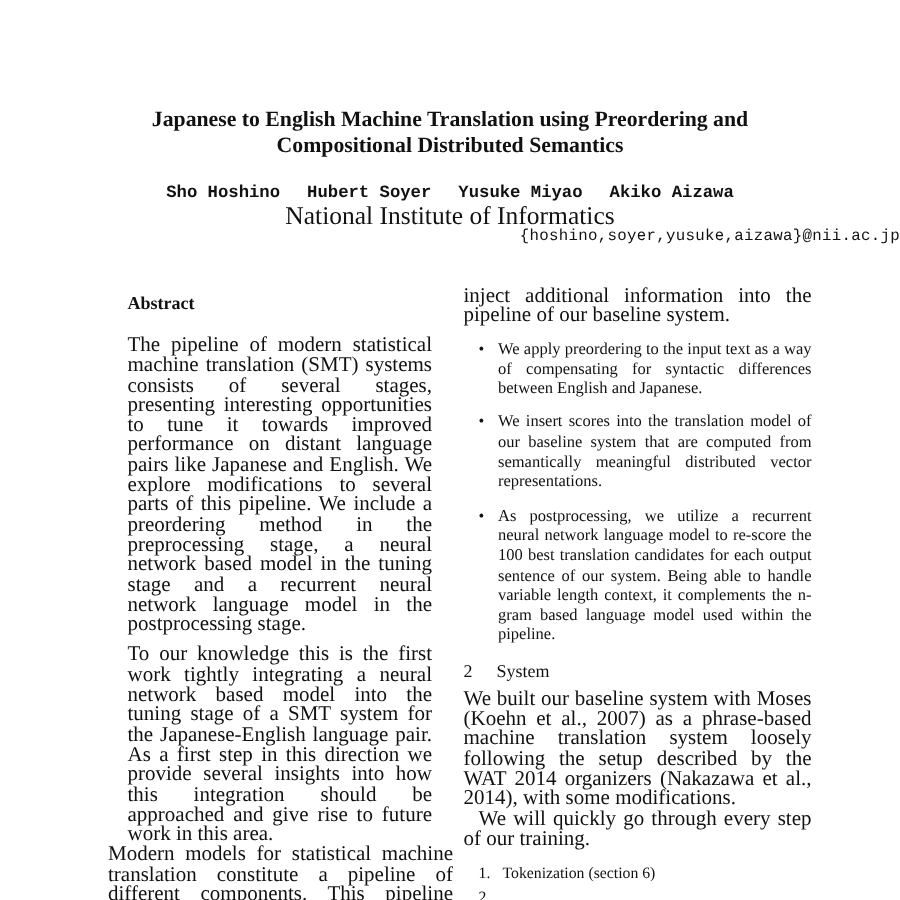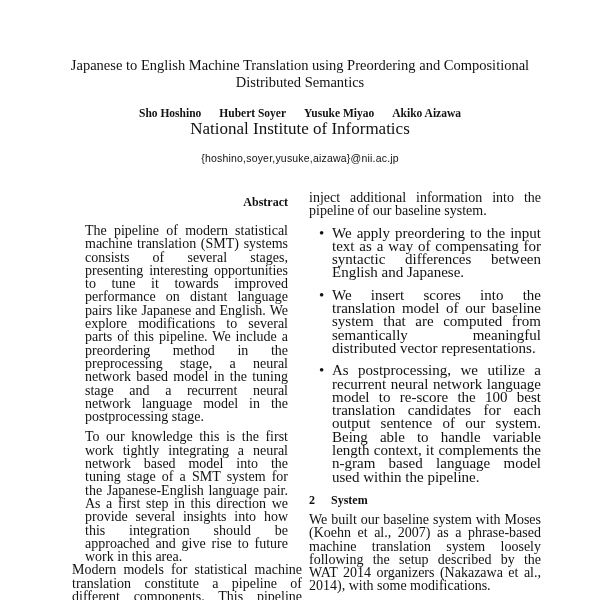--- a/index.html
+++ b/index.html
@@ -19,84 +19,86 @@
   
   .paper-header {
     position: absolute;
     top: 57px;
     left: 0;
     width: 600px;
     text-align: center;
   }
   .paper-title {
     font-size: 14.5px;
-    font-weight: normal;
+    font-weight: bold;
     line-height: 16.5px;
     max-width: 470px;
-    margin: 0 auto;
+    margin: 15px auto;
   }
   .authors-line {
     margin-top: 17px;
     font-size: 11.5px;
     font-weight: bold;
     line-height: 13px;
+    font-family: Liberation Mono, monospace;
   }
   .author-name { display: inline-block; margin: 0 9px; }
   .affiliation-line, .address-line {
     font-size: 17px;
     line-height: 13.8px;
   }
   .affiliation-line { margin-top: 2px; }
   .email-line {
-    font-family: Liberation Sans, sans-serif;
+    font-family: Liberation Mono, monospace;
     font-size: 10.5px;
     line-height: 13px;
-    margin-top: 16px;
+    margin-top: 1px;
     letter-spacing: 0.2px;
+    text-align: right;
   }
   
   .col { position: absolute; }
   .col-left  { left: 72px;  top: 193px; width: 230px; }
   .col-right { left: 309px; top: 191px; width: 232px; }
   .col p {
     margin: 0;
     font-size: 14px;
     line-height: 13.3px;
     text-align: justify;
   }
   
   .abstract-block { padding: 0 14px 0 13px; }
   .abstract-heading {
     font-size: 12px;
     font-weight: bold;
-    text-align: right;
+    text-align: left;
     margin: 2px 0 14px 0;
   }
   .abstract-block p + p { margin-top: 7px; }
   
   .sec-heading {
     font-size: 12px;
-    font-weight: bold;
+    font-weight: normal;
     margin: 13px 0 6px 0;
     line-height: 14px;
     text-align: left;
   }
   .sec-num { display: inline-block; min-width: 22px; }
   .cut-paragraph { text-align-last: justify; }
   
   .bullet-list {
     list-style: none;
     margin: 9px 0 0 10px;
     padding: 0;
   }
   .bullet-list li {
     position: relative;
     padding-left: 13px;
     margin-bottom: 9px;
-    font-size: 15px;
+    font-size: 11px;
     line-height: 13.3px;
     text-align: justify;
   }
   .bullet-list li::before {
     content: "\2022";
     position: absolute;
     left: 0;
     top: 0;
   }
   .sys-heading { margin-top: 9px; }
@@ -141,19 +143,20 @@
 
   <section class="col col-right">
     <p>inject additional information into the pipeline of our baseline system.</p>
     <ul class="bullet-list">
       <li>We apply preordering to the input text as a way of compensating for syntactic differences between English and Japanese.</li>
       <li>We insert scores into the translation model of our baseline system that are computed from semantically meaningful distributed vector representations.</li>
       <li>As postprocessing, we utilize a recurrent neural network language model to re-score the 100 best translation candidates for each output sentence of our system. Being able to handle variable length context, it complements the n-gram based language model used within the pipeline.</li>
     </ul>
     <h3 class="sec-heading sys-heading"><span class="sec-num">2</span><span>System</span></h3>
     <p>We built our baseline system with Moses (Koehn et al., 2007) as a phrase-based machine translation system loosely following the setup described by the WAT 2014 organizers (Nakazawa et al., 2014), with some modifications.</p>
+    <p class="indent-first">We will quickly go through every step of our training.</p>
     <ol class="step-list">
       <li><span class="step-num">1.</span><span>Tokenization (section 6)</span></li>
       <li class="cut-paragraph"><span class="step-num">2.</span></li>
     </ol>
   </section>
 
 </div>
 
 </body></html>

